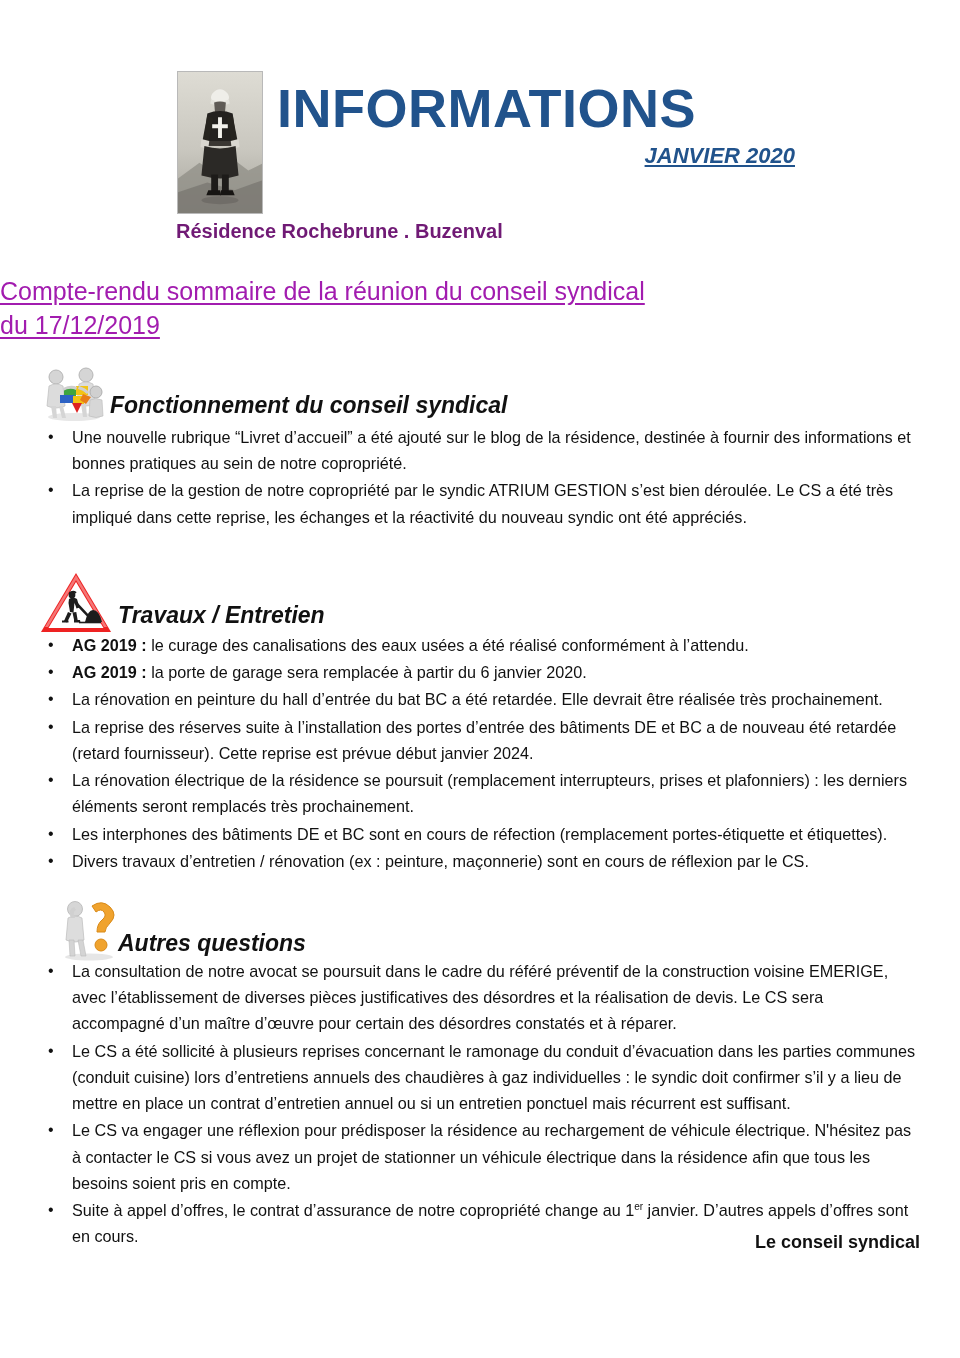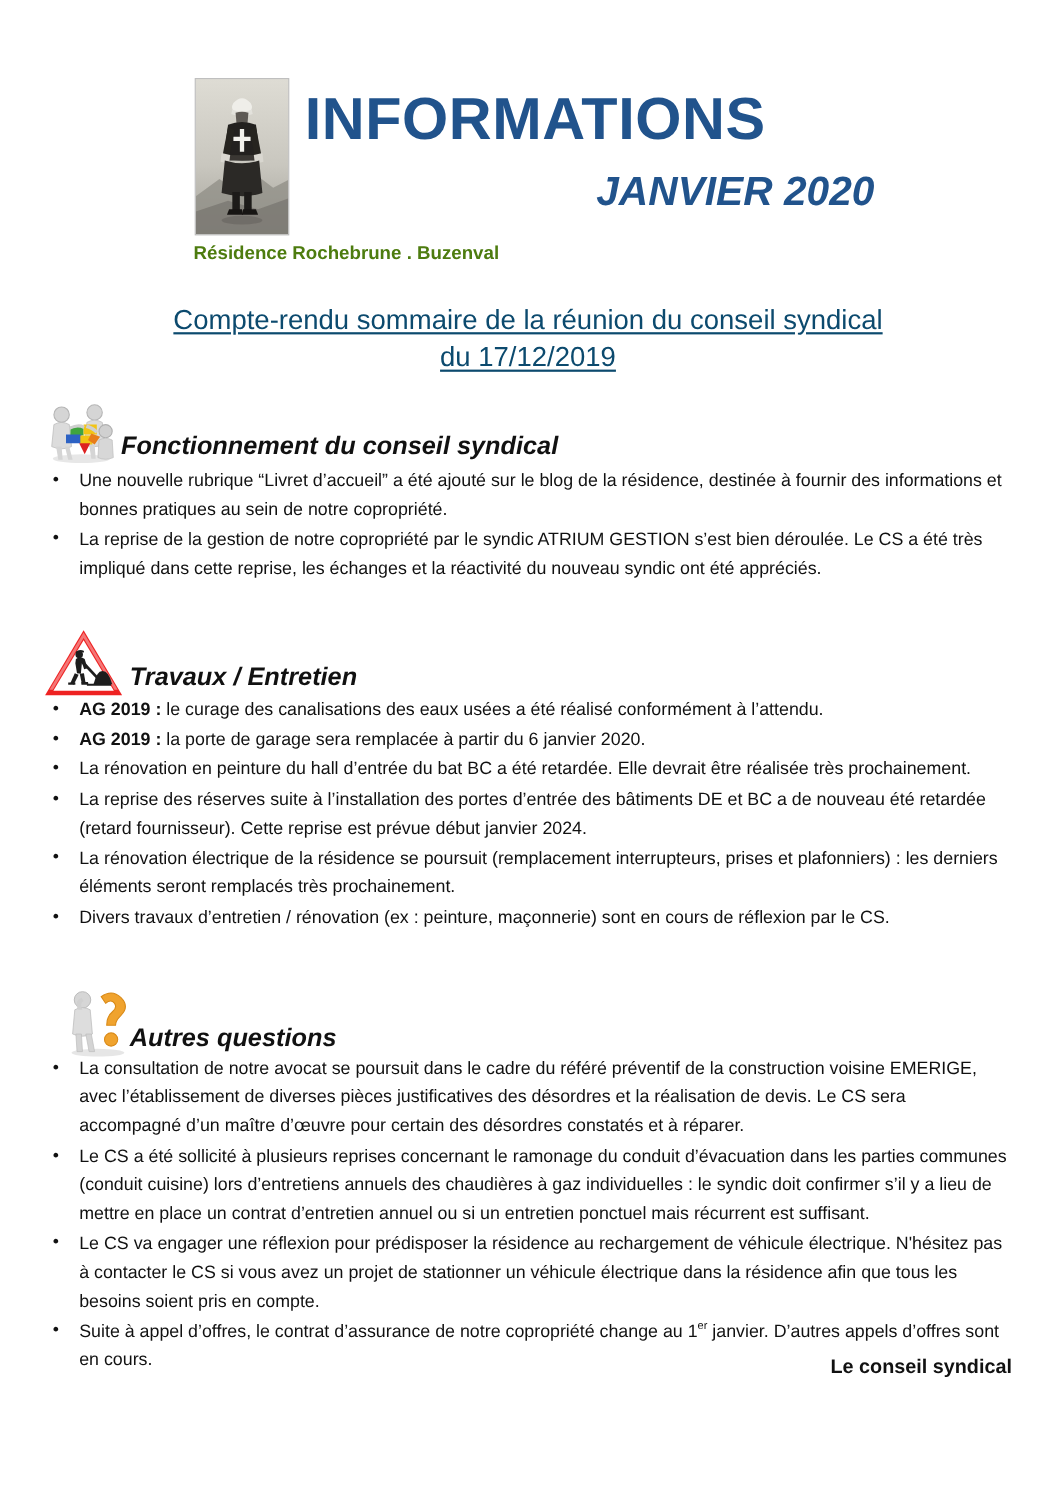--- a/index.html
+++ b/index.html
@@ -50,47 +50,47 @@
   }
   .mast-title {
     font-size: 54px;
     font-weight: bold;
     color: #21538C;
     letter-spacing: 0.5px;
     line-height: 1.05;
     white-space: nowrap;
   }
   .mast-sub {
-    font-size: 37px;
+    font-size: 22px;
     font-weight: bold;
     font-style: italic;
     color: #21538C;
     text-align: right;
     padding-right: 82px;
-    margin-top: 16px;
+    margin-top: 6px;
+    text-decoration: underline;
   }
   .mast-residence {
     position: absolute;
     left: 176px;
     top: 220px;
-    font-size: 17px;
-    font-weight: bold;
-    color: #4d7c0f;
+    font-size: 20px;
+    font-weight: bold;
+    color: #701a75;
   }
 
   
   .doc-title {
     position: absolute;
     left: 0;
     top: 275px;
     width: 960px;
-    text-align: center;
     font-size: 25px;
     line-height: 1.35;
-    color: #0c4a6e;
+    color: #a21caf;
   }
   .doc-title span {
     text-decoration: underline;
     text-underline-offset: 3px;
   }
 
   
   .section { position: absolute; left: 0; width: 812px; }
   .section-head {
     position: relative;
@@ -270,20 +270,21 @@
       </div>
       <div class="section-title" style="left:118px; top:32px;">Travaux / Entretien</div>
     </div>
     <div class="bullets-wrap">
       <ul class="bullets">
         <li><b class="lead">AG 2019 :</b> le curage des canalisations des eaux usées a été réalisé conformément à l’attendu.</li>
         <li><b class="lead">AG 2019 :</b> la porte de garage sera remplacée à partir du 6 janvier 2020.</li>
         <li>La rénovation en peinture du hall d’entrée du bat BC a été retardée. Elle devrait être réalisée très prochainement.</li>
         <li>La reprise des réserves suite à l’installation des portes d’entrée des bâtiments DE et BC a de nouveau été retardée (retard fournisseur). Cette reprise est prévue début janvier 2024.</li>
         <li>La rénovation électrique de la résidence se poursuit (remplacement interrupteurs, prises et plafonniers) :  les derniers éléments seront remplacés très prochainement.</li>
+        <li>Les interphones des bâtiments DE et BC sont en cours de réfection (remplacement portes-étiquette et étiquettes).</li>
         <li>Divers travaux d’entretien / rénovation (ex : peinture, maçonnerie) sont en cours de réflexion par le CS.</li>
       </ul>
     </div>
   </div>
 
   <div class="section" id="sec-2" style="top:896px;">
     <div class="section-head">
       <div class="section-icon" style="left:58px; width:62px; height:66px;">
         <svg viewBox="0 0 62 66">
           <ellipse cx="31" cy="61" rx="24" ry="3.5" fill="#d2d2d2" opacity="0.55"></ellipse>

